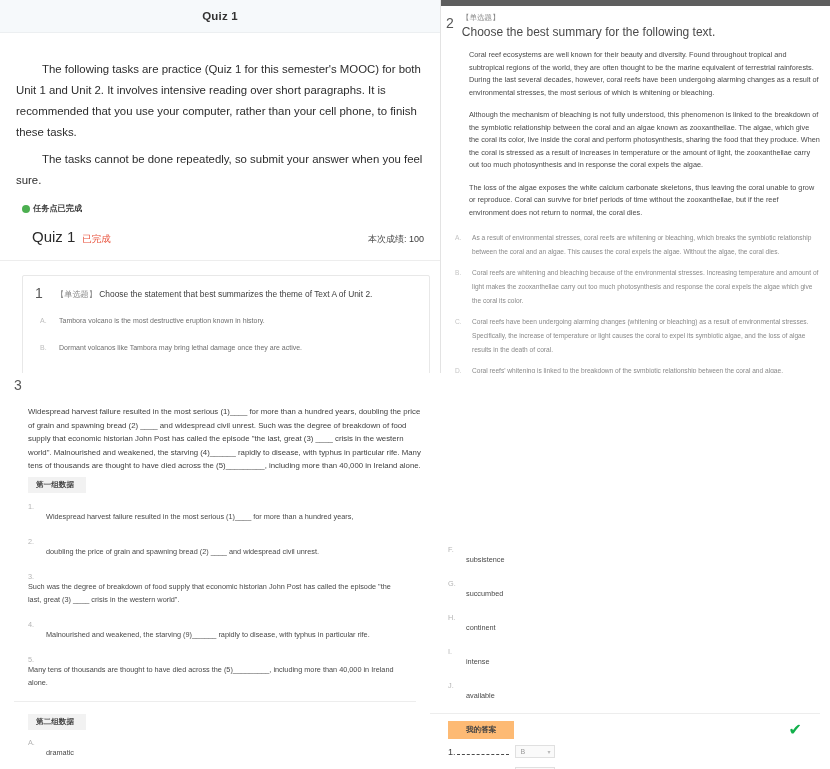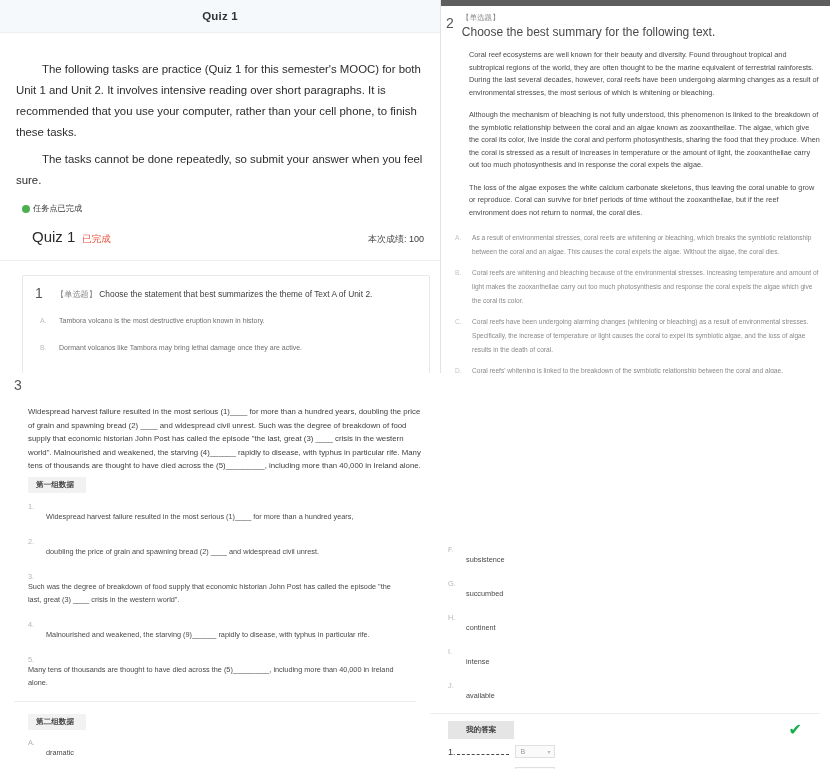--- a/index.html
+++ b/index.html
@@ -33,21 +33,21 @@
     padding: 26px 16px 4px 16px;
     font-size: 11.4px;
     line-height: 21px;
     color: #2c2c2c;
   }
   .intro p { margin: 0 0 6px 0; text-indent: 26px; }
 
   .task-done {
     display: flex; align-items: center; gap: 3px;
     padding: 2px 0 0 22px;
-    font-size: 8.2px; font-weight: normal; color: #3a3a3a;
+    font-size: 8.2px; font-weight: bold; color: #3a3a3a;
   }
   .dot-green {
     width: 8px; height: 8px; border-radius: 50%;
     background: #4caf50; display: inline-block; flex: none;
   }
 
   .quiz-title-row {
     display: flex; align-items: baseline;
     padding: 14px 16px 0 32px;
     border-bottom: 1px solid #ededed;
@@ -139,21 +139,21 @@
   .q3-right {
     position: absolute; left: 430px; top: 0;
     width: 400px; height: 396px;
   }
   .opt-right { padding: 170px 0 0 18px; }
   .opt-right .grp-item { padding-left: 0; margin-bottom: 11px; }
   .ans-divider { border-top: 1px solid #ededed; width: 390px; margin: 6px 0 0 0; }
 
   .myans-row { display: flex; align-items: center; padding: 7px 0 0 0; width: 390px; }
   .myans-btn {
-    background: #e5e5e5; border: 0;
+    background: #fdba74; border: 0;
     font-size: 7.6px; color: #444; font-weight: bold;
     padding: 4px 18px; margin-left: 18px;
   }
   .myans-check { margin-left: auto; color: #11b04b; font-size: 16px; font-weight: bold; line-height: 1; margin-right: 18px; }
 
   .blank-rows { padding: 6px 0 0 18px; }
   .blank-row { display: flex; align-items: center; margin-bottom: 9px; font-size: 8px; }
   .blank-idx { color: #3b3b3b; font-size: 9px; }
   .blank-dots {
     display: inline-block; width: 52px;

